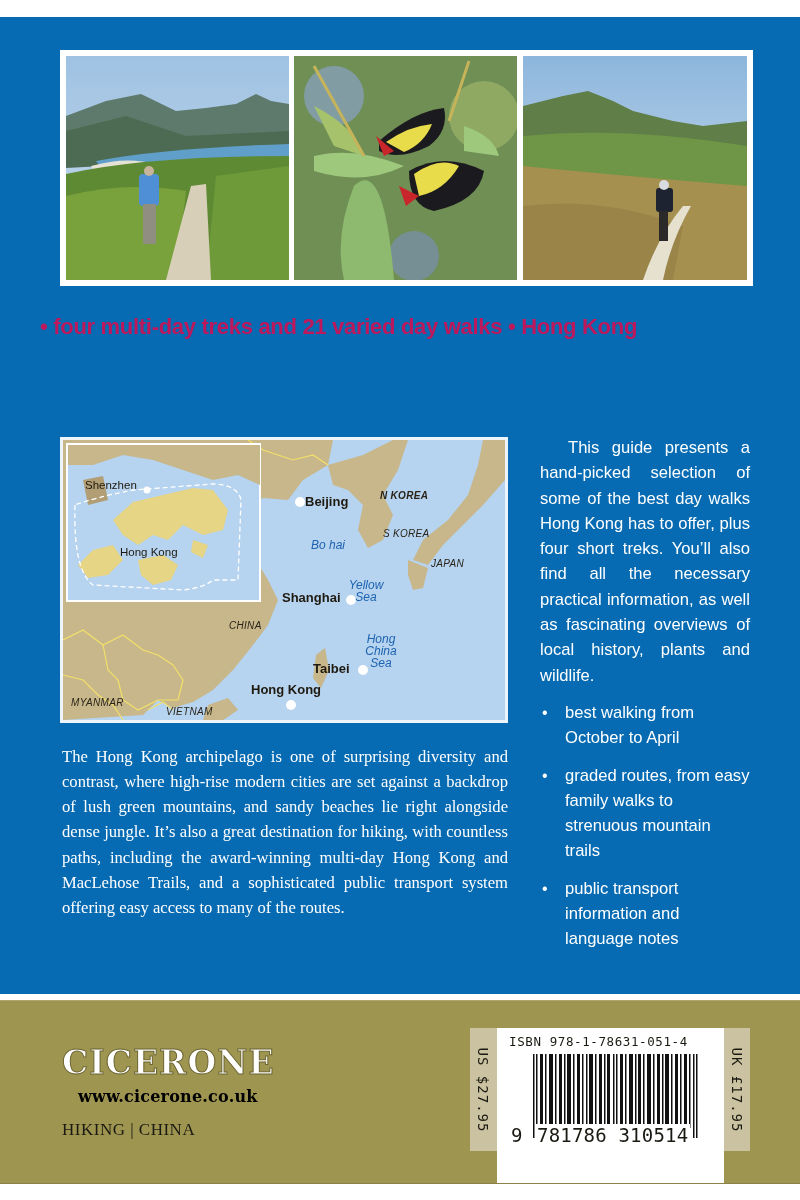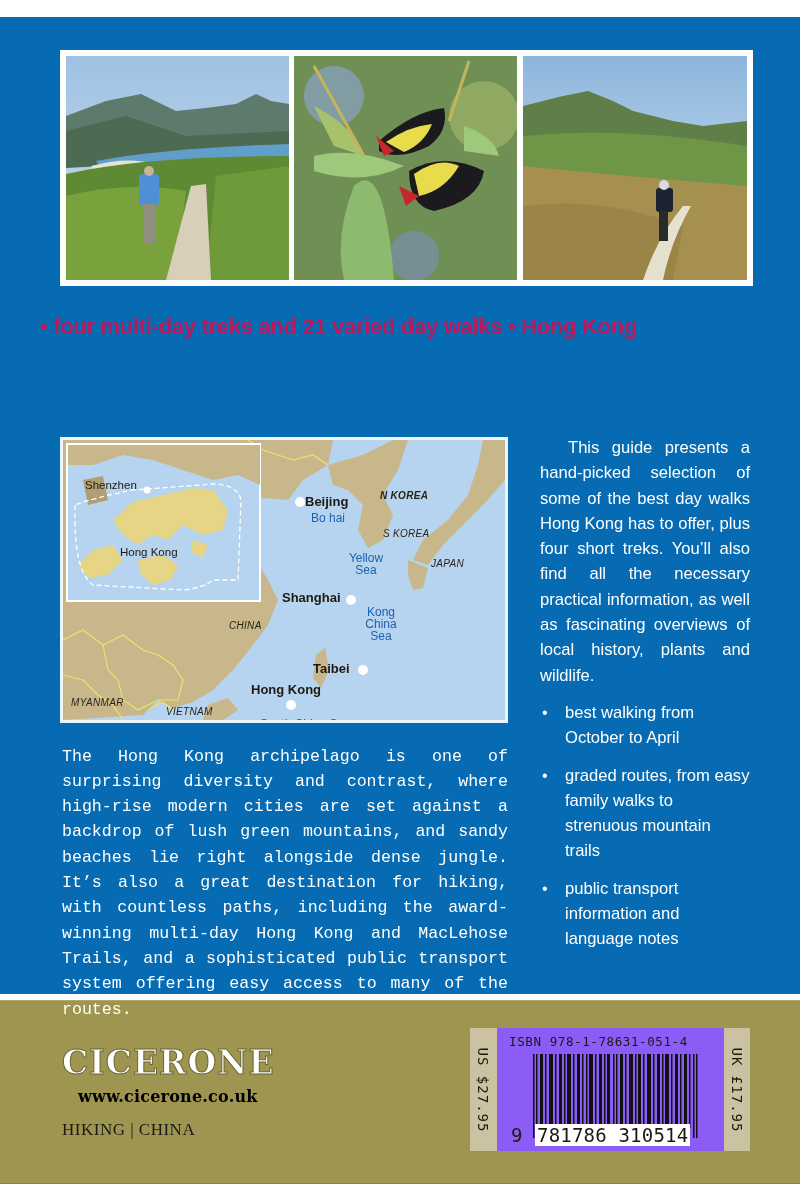--- a/index.html
+++ b/index.html
@@ -49,26 +49,26 @@
     background: #eef4fb; padding: 0;
   }
   .map-inner { position: absolute; left: 3px; top: 3px; width: 442px; height: 280px; overflow: hidden; }
   .map-inner svg { display: block; }
   .map-label {
     position: absolute; font-family: "Liberation Sans", sans-serif; white-space: nowrap;
   }
   .city { color: #1f1a10; font-weight: bold; font-size: 13px; }
   .city-small { color: #1f1a10; font-size: 11.5px; }
   .country { color: #2a2418; font-style: italic; font-size: 10px; letter-spacing: 0.3px; }
-  .sea { color: #1c62b0; font-size: 12px; line-height: 12px; text-align: center; }
+  .sea { color: #1c62b0; font-style: italic; font-size: 12px; line-height: 12px; text-align: center; margin-top: 27px; }
 
   
   .intro {
     position: absolute; left: 62px; top: 727px; width: 446px;
-    color: #ffffff; font-family: Liberation Mono, monospace;
+    color: #ffffff; font-family: Liberation Serif, serif;
     font-size: 16.6px; line-height: 25.3px; text-align: justify;
   }
   .side-col {
     position: absolute; left: 540px; top: 435px; width: 210px;
     color: #ffffff; font-family: "Liberation Sans", sans-serif;
     font-size: 16.6px; line-height: 25.3px;
   }
   .side-col .lead { text-align: justify; text-indent: 28px; margin: 0; }
   .bullets { list-style: none; margin: 12px 0 0 0; padding: 0; }
   .bullets li { position: relative; padding-left: 25px; margin-bottom: 12px; }
@@ -90,21 +90,21 @@
   }
   .category {
     position: absolute; left: 62px; top: 1120px;
     font-family: "Liberation Serif", serif; font-size: 17px; color: #1b1a12; letter-spacing: 0.5px;
   }
   .barcode-box {
     position: absolute; left: 470px; top: 1028px; width: 280px; height: 123px;
     background: #cac2a0;
   }
   .barcode-white {
-    position: absolute; left: 27px; top: 0; width: 227px; height: 123px; background: #8b5cf6;
+    position: absolute; left: 27px; top: 0; width: 227px; height: 155px; background: #ffffff;
   }
   .isbn-text {
     position: absolute; left: 12px; top: 6px; width: 210px;
     font-family: "DejaVu Sans Mono", monospace; font-size: 12.5px; color: #1b1a12; letter-spacing: 0.6px;
   }
   .bars { position: absolute; left: 36px; top: 26px; width: 165px; height: 84px; }
   .ean-first { position: absolute; left: 14px; top: 96px; font-family: "DejaVu Sans Mono", monospace; font-size: 19px; color:#1b1a12; }
   .ean-rest { position: absolute; left: 38px; top: 96px; font-family: "DejaVu Sans Mono", monospace; font-size: 19px; color:#1b1a12; background:#fff; padding: 0 2px; letter-spacing: 0.2px; }
   .price {
     position: absolute; top: 0; width: 27px; height: 123px;
@@ -235,21 +235,21 @@
     <span class="map-label sea" style="left:248px; top:72px;">Bo hai</span>
     <span class="map-label country" style="left:317px; top:50px;font-weight:bold;">N KOREA</span>
     <span class="map-label country" style="left:320px; top:88px;">S KOREA</span>
     <span class="map-label sea" style="left:281px; top:112px; width:44px;">
       <span>Yellow</span><br>
       <span>Sea</span>
     </span>
     <span class="map-label country" style="left:368px; top:118px;">JAPAN</span>
     <span class="map-label city" style="left:219px; top:150px;">Shanghai</span>
     <span class="map-label sea" style="left:300px; top:166px; width:36px;">
-      <span>Kong</span><br>
+      <span>Hong</span><br>
       <span>China</span><br>
       <span>Sea</span>
     </span>
     <span class="map-label country" style="left:166px; top:180px;">CHINA</span>
     <span class="map-label city" style="left:250px; top:221px;">Taibei</span>
     <span class="map-label city" style="left:188px; top:242px;">Hong Kong</span>
     <span class="map-label country" style="left:8px; top:257px;">MYANMAR</span>
     <span class="map-label country" style="left:103px; top:266px;">VIETNAM</span>
 
     <span class="map-label sea" style="left:197px; top:278px;">South China Sea</span>

